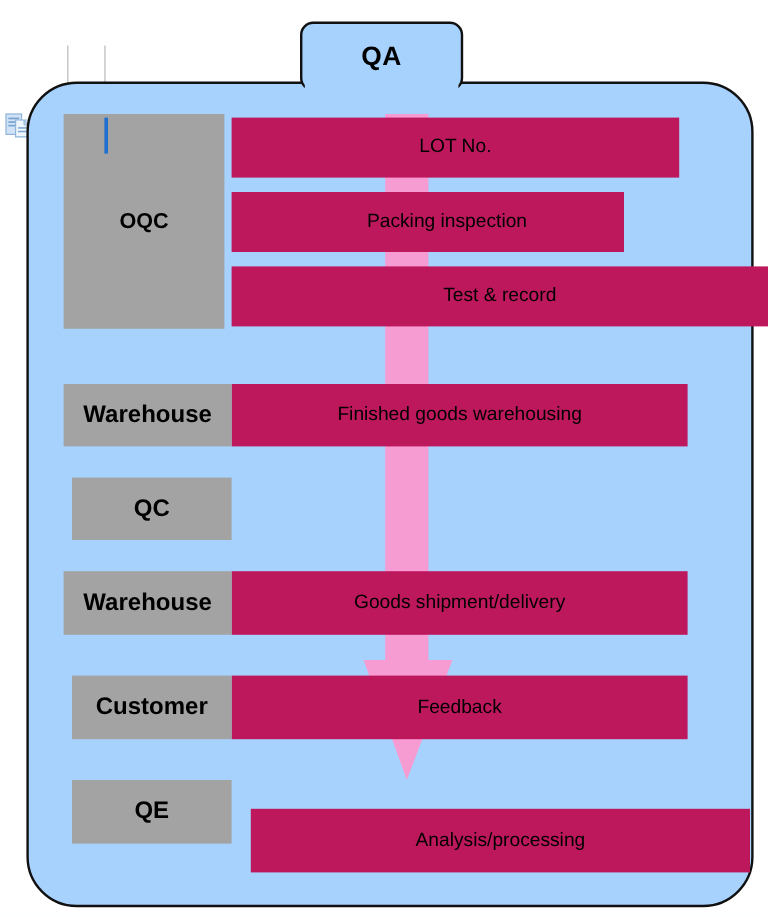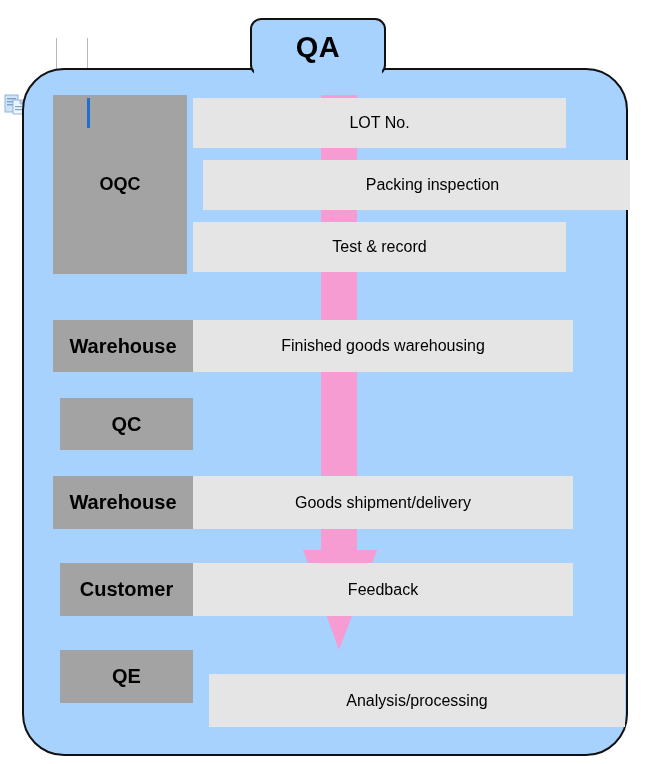--- a/index.html
+++ b/index.html
@@ -81,21 +81,21 @@
     background: #a6d2fd;
     border: 2px solid #111111;
     border-radius: 11px;
     box-sizing: border-box;
     display: flex;
     align-items: center;
     justify-content: center;
     z-index: 40;
   }
   .qa-tab-label {
-    font-size: 29px;
+    font-size: 22px;
     font-weight: bold;
     color: #000000;
     letter-spacing: 0.5px;
   }
   
   .qa-tab-mask {
     position: absolute;
     left: 254px;
     top: 66px;
     width: 128px;
@@ -123,21 +123,21 @@
     justify-content: center;
     z-index: 20;
   }
   .role-label {
     font-size: 20px;
     font-weight: bold;
     color: #000000;
   }
   .task-box {
     position: absolute;
-    background: #e5e5e5;
+    background: #be185d;
     box-sizing: border-box;
     display: flex;
     align-items: center;
     justify-content: center;
     z-index: 15;
   }
   .task-label {
     font-size: 16px;
     color: #000000;
     white-space: nowrap;
@@ -197,24 +197,24 @@
   </div>
 
   <div class="role-box oqc-box">
     <span class="role-label">OQC</span>
   </div>
   <div class="text-caret"></div>
 
   <div class="task-box" style="left:193px; top:98px; width:373px; height:50px;">
     <span class="task-label">LOT No.</span>
   </div>
-  <div class="task-box" style="left:203px; top:160px; width:427px; height:50px;padding-left:32px;">
+  <div class="task-box" style="left:193px; top:160px; width:327px; height:50px;padding-left:32px;">
     <span class="task-label">Packing inspection</span>
   </div>
-  <div class="task-box" style="left:193px; top:222px; width:373px; height:50px;text-align:center;">
+  <div class="task-box" style="left:193px; top:222px; width:447px; height:50px;text-align:center;">
     <span class="task-label">Test &amp; record</span>
   </div>
 
   <div class="role-box" style="left:53px; top:320px; width:140px; height:52px;">
     <span class="role-label">Warehouse</span>
   </div>
   <div class="task-box" style="left:193px; top:320px; width:380px; height:52px;">
     <span class="task-label">Finished goods warehousing</span>
   </div>
 

